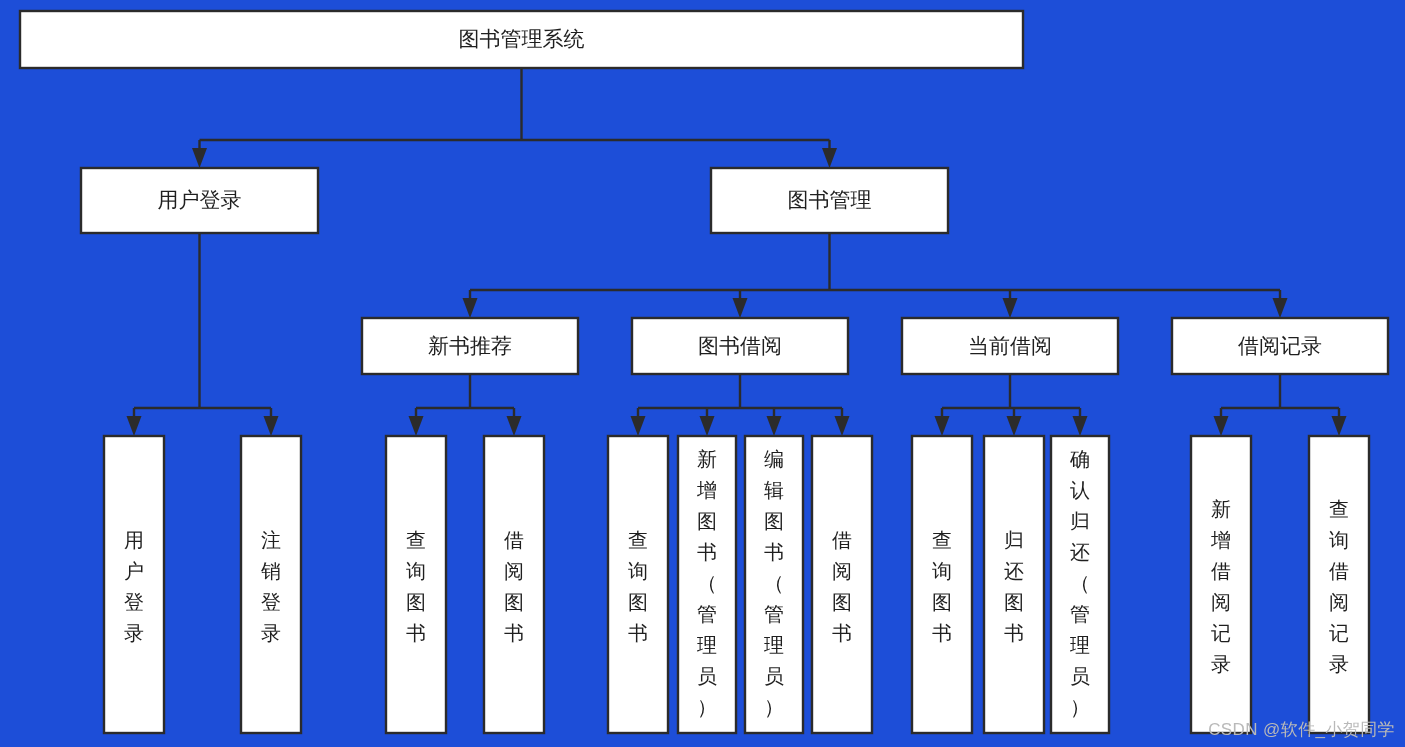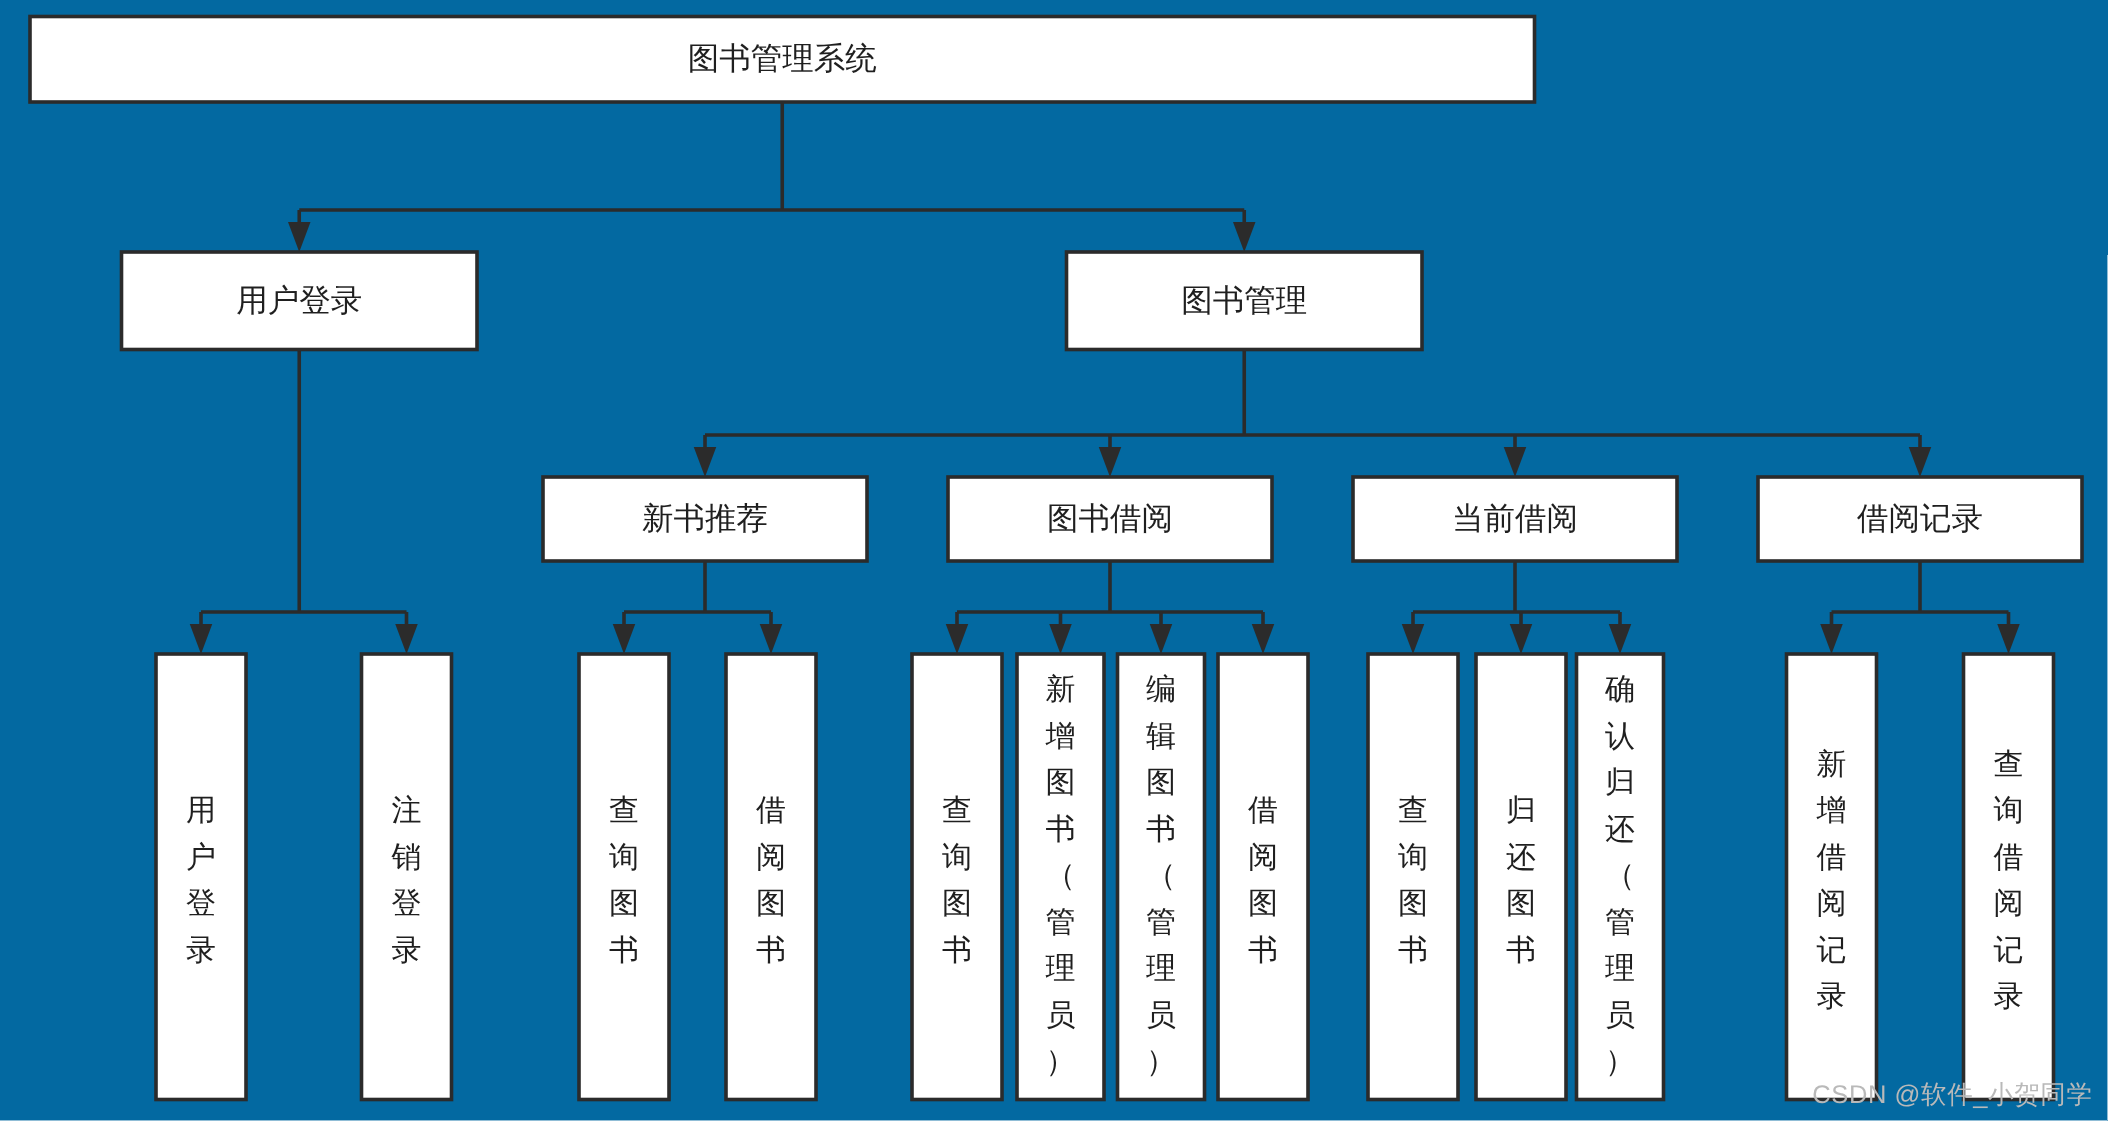--- a/index.html
+++ b/index.html
@@ -7,21 +7,21 @@
     padding: 0;
     background: #ffffff;
   }
   body {
     font-family: "Liberation Sans", "DejaVu Sans", sans-serif;
   }
   #stage {
     position: relative;
     width: 1405px;
     height: 747px;
-    background: #0369a1;
+    background: #1d4ed8;
     overflow: hidden;
     text-align: right;
   }
   svg#diagram {
     position: absolute;
     left: 0;
     top: 0;
     width: 1405px;
     height: 747px;
   }

